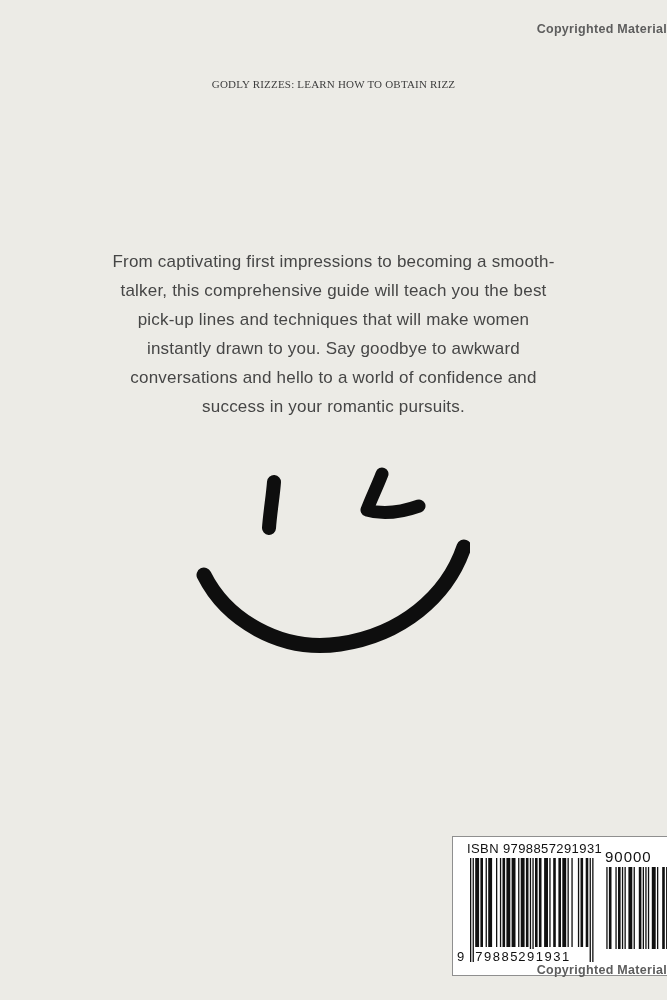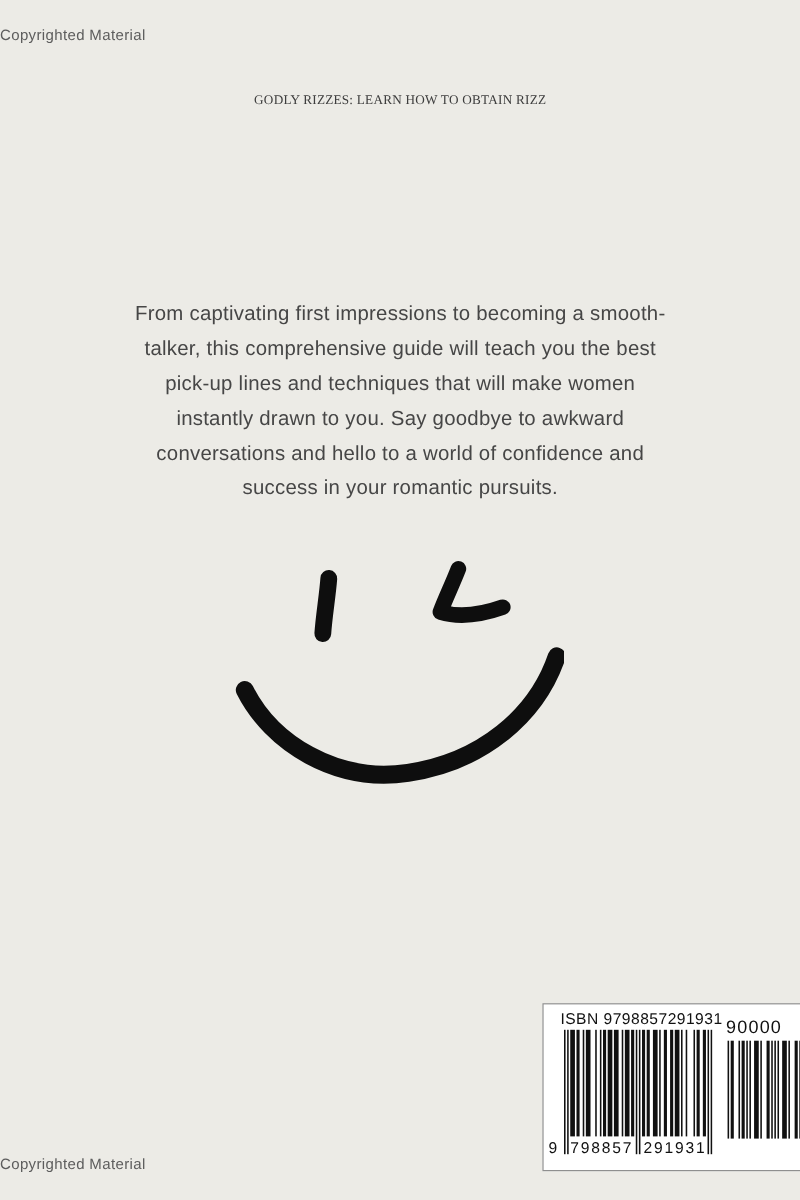--- a/index.html
+++ b/index.html
@@ -7,22 +7,23 @@
   body {
     position: relative;
     background: var(--bg, #ECEBE6);
     font-family: "Liberation Sans", sans-serif;
     overflow: hidden;
   }
   .page { position: absolute; inset: 0; background: var(--bg, #ECEBE6); }
 
   .notice {
     position: absolute; left: 0; width: 100%;
-    text-align: left; font-size: 12.5px; letter-spacing: .3px;
+    text-align: right; font-size: 12.5px; letter-spacing: .3px;
     color: var(--muted, #5D5D5D);
+    font-weight: bold;
   }
   .notice-top { top: 22px; }
   .notice-bottom { top: 963px; }
 
   .title {
     position: absolute; top: 78px; left: 0; width: 100%;
     text-align: center;
     font-family: "Liberation Serif", serif;
     font-weight: 400; font-size: 11px; letter-spacing: .2px;
     color: var(--title, #3D3D3D);
@@ -52,21 +53,21 @@
   }
   .main-code { position: absolute; left: 17px; top: 21px; width: 124px; height: 106px; }
   .main-code svg { position: absolute; left: 0; top: 0; }
   .main-code svg rect, .addon svg rect { fill: var(--barcode-text, #111111); }
   .mdigit {
     position: absolute; top: 91px; font-size: 13px; color: var(--barcode-text, #111111);
     text-align: center; letter-spacing: 1.5px; background: var(--barcode-bg, #FFFFFF);
   }
   .d-first { left: -13px; width: 11px; letter-spacing: 0; text-align: left; background: transparent; }
   .d-left  { left: 5px;  width: 53px; }
-  .d-right { left: 66px; width: 53px; }
+  .d-right { left: 48px; width: 53px; }
   .addon { position: absolute; left: 152px; top: 11px; width: 62px; }
   .addon-label {
     font-size: 15px; letter-spacing: 1px; color: var(--barcode-text, #111111);
     margin-bottom: 2px;
   }
   .addon svg { display: block; margin: 0 auto; }
 </style>
 </head>
 <body>
 

